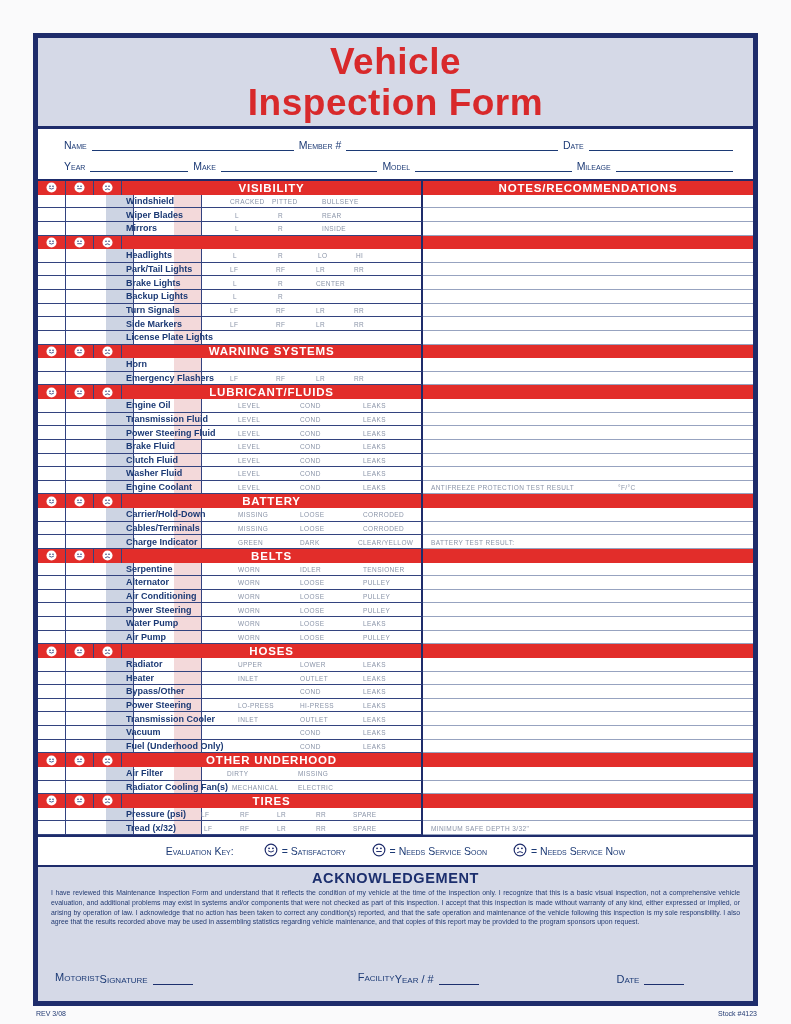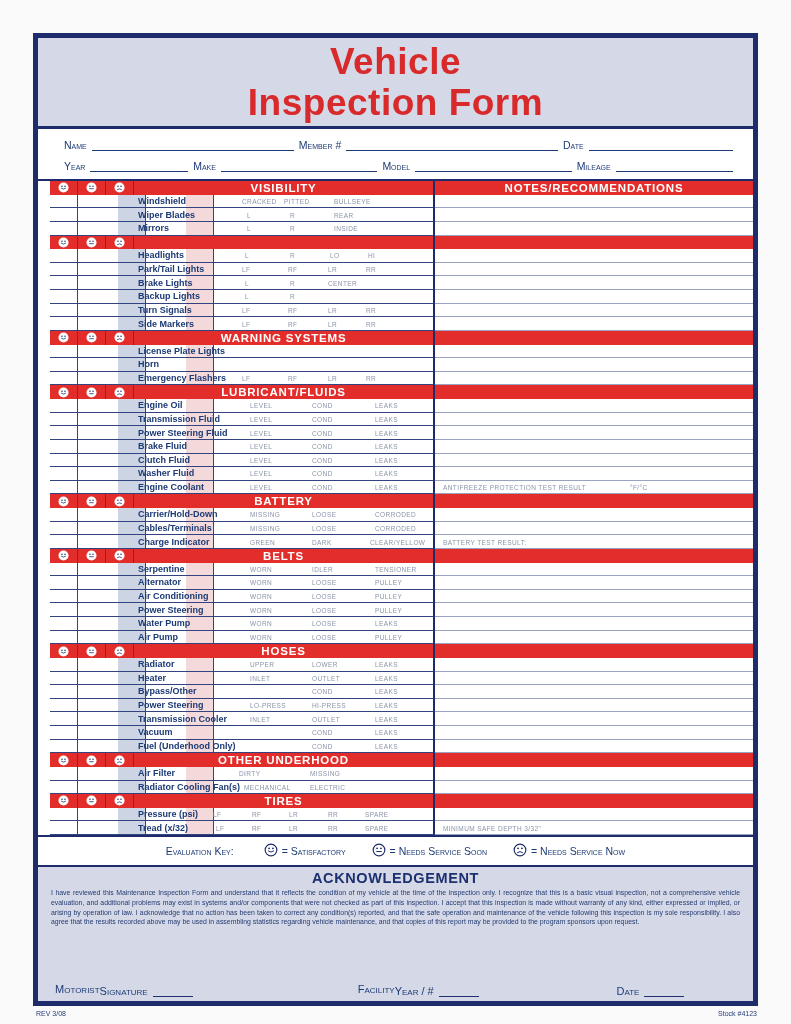--- a/index.html
+++ b/index.html
@@ -8,21 +8,21 @@
   
   .titleband{height:88px;background:#d5d9e7;border-bottom:3px solid #1e2c6b;display:flex;flex-direction:column;align-items:center;justify-content:center;flex:none;}
   .titleband .t{color:#d8292b;font-weight:bold;font-size:37px;line-height:41px;letter-spacing:.5px;}
   
   .fields{height:50px;flex:none;padding:5px 20px 3px 26px;display:flex;flex-direction:column;justify-content:space-around;box-sizing:border-box;}
   .frow{display:flex;align-items:flex-end;gap:5px;}
   .flabel{font-variant:small-caps;color:#1c3a75;font-size:10.5px;white-space:nowrap;}
   .fline{border-bottom:1.2px solid #1c3a75;height:11px;}
   
   .main{flex:none;display:flex;flex-direction:column;border-top:2px solid #1e2c6b;}
-  .row{display:flex;height:13.64px;box-sizing:border-box;flex:none;padding-left:12px;}
+  .row{display:flex;height:13.64px;box-sizing:border-box;flex:none;}
   .lp{width:385px;flex:none;position:relative;border-right:2px solid #1e2c6b;box-sizing:border-box;display:flex;}
   .rp{flex:1;position:relative;box-sizing:border-box;}
   .row.data .lp{border-bottom:1px solid #33437f;gap:40px;}
   .row.data .rp{border-bottom:1px solid #97a3c0;}
   .chk{width:28px;flex:none;box-sizing:border-box;border-right:1px solid #33437f;}
   .chk.c1{background:#fff;}
   .chk.c2{background:#cdd4e3;}
   .chk.c3{background:#f3d9da;border-right:1.5px solid #33437f;}
   .lbl{position:absolute;left:88px;top:50%;transform:translateY(-50%);font-size:9px;font-weight:bold;color:#1c3a75;white-space:nowrap;}
   .opt{position:absolute;top:50%;transform:translateY(-50%);font-size:6.5px;color:#8a94a8;white-space:nowrap;letter-spacing:.4px;}
@@ -31,21 +31,21 @@
   .smcell{width:28px;flex:none;display:flex;align-items:center;justify-content:center;border-right:1px solid #33437f;box-sizing:border-box;}
   .bt{position:absolute;left:84px;right:0;top:50%;transform:translateY(-50%);text-align:center;color:#fff;font-weight:bold;font-size:11.5px;letter-spacing:.8px;white-space:nowrap;}
   .bt-full{left:0;}
   .note{position:absolute;left:8px;top:50%;transform:translateY(-50%);font-size:6.5px;color:#8a94a8;white-space:nowrap;letter-spacing:.4px;}
   .note-extra{left:195px;}
   
   .evalrow{height:28px;flex:none;border-top:2px solid #1e2c6b;display:flex;align-items:center;justify-content:center;gap:30px;background:#fff;}
   .evkey{font-variant:small-caps;font-size:10.5px;color:#1c3a75;}
   .evitem{display:flex;align-items:center;gap:4px;font-variant:small-caps;font-size:10.5px;color:#1c3a75;}
   
-  .ack{flex:1;background:#d5d9e7;border-top:2.5px solid #1e2c6b;padding:3px 13px 4px;box-sizing:border-box;display:flex;flex-direction:column;}
+  .ack{flex:1;background:#d5d9e7;border-top:2.5px solid #1e2c6b;padding:3px 13px 16px;box-sizing:border-box;display:flex;flex-direction:column;}
   .ack-title{text-align:center;color:#1c2f6e;font-weight:bold;font-size:14.5px;letter-spacing:.6px;}
   .ack-body{font-size:6.9px;line-height:9.8px;color:#223a72;text-align:justify;margin-top:2px;}
   .sig{margin-top:auto;display:flex;align-items:flex-end;gap:12px;padding:0 4px;font-variant:small-caps;color:#1c3a75;font-size:11px;}
   .sigcol{display:flex;}
   .sigcol .top{margin-bottom:2px;}
   .sigrow{display:flex;align-items:flex-end;gap:5px;}
   .sline{flex:1;border-bottom:1.5px solid #1c2f6e;height:12px;min-width:40px;}
   .sig .c1{flex:2.4;}
   .sig .c2{flex:2.1;}
   .sig .c3{flex:1;}
@@ -252,20 +252,29 @@
           <div class="chk c2"></div>
           <div class="chk c3"></div>
           <span class="lbl">Side Markers</span>
           <span class="opt" style="left: 192px;">LF</span>
           <span class="opt" style="left: 238px;">RF</span>
           <span class="opt" style="left: 278px;">LR</span>
           <span class="opt" style="left: 316px;">RR</span>
         </div>
         <div class="rp"></div>
       </div>
+      <div class="row data">
+        <div class="lp">
+          <div class="chk c1"></div>
+          <div class="chk c2"></div>
+          <div class="chk c3"></div>
+          <span class="lbl">License Plate Lights</span>
+        </div>
+        <div class="rp"></div>
+      </div>
       <div class="row band">
         <div class="lp">
           <div class="smcell">
             <svg width="11" height="11" viewBox="0 0 24 24">
               <circle cx="12" cy="12" r="11" fill="#fff"></circle>
               <circle cx="8.7" cy="9.2" r="1.6" fill="#1e2c6b"></circle>
               <circle cx="15.3" cy="9.2" r="1.6" fill="#1e2c6b"></circle>
               <path d="M7.5 13.8 Q12 17.6 16.5 13.8" fill="none" stroke="#1e2c6b" stroke-width="1.7" stroke-linecap="round"></path>
             </svg>
           </div>
@@ -279,29 +288,20 @@
           </div>
           <div class="smcell">
             <svg width="11" height="11" viewBox="0 0 24 24">
               <circle cx="12" cy="12" r="11" fill="#fff"></circle>
               <circle cx="8.7" cy="9.2" r="1.6" fill="#1e2c6b"></circle>
               <circle cx="15.3" cy="9.2" r="1.6" fill="#1e2c6b"></circle>
               <path d="M7.5 16.4 Q12 12.8 16.5 16.4" fill="none" stroke="#1e2c6b" stroke-width="1.7" stroke-linecap="round"></path>
             </svg>
           </div>
           <span class="bt">WARNING SYSTEMS</span>
-        </div>
-        <div class="rp"></div>
-      </div>
-      <div class="row data">
-        <div class="lp">
-          <div class="chk c1"></div>
-          <div class="chk c2"></div>
-          <div class="chk c3"></div>
-          <span class="lbl">License Plate Lights</span>
         </div>
         <div class="rp"></div>
       </div>
       <div class="row data">
         <div class="lp">
           <div class="chk c1"></div>
           <div class="chk c2"></div>
           <div class="chk c3"></div>
           <span class="lbl">Horn</span>
         </div>

